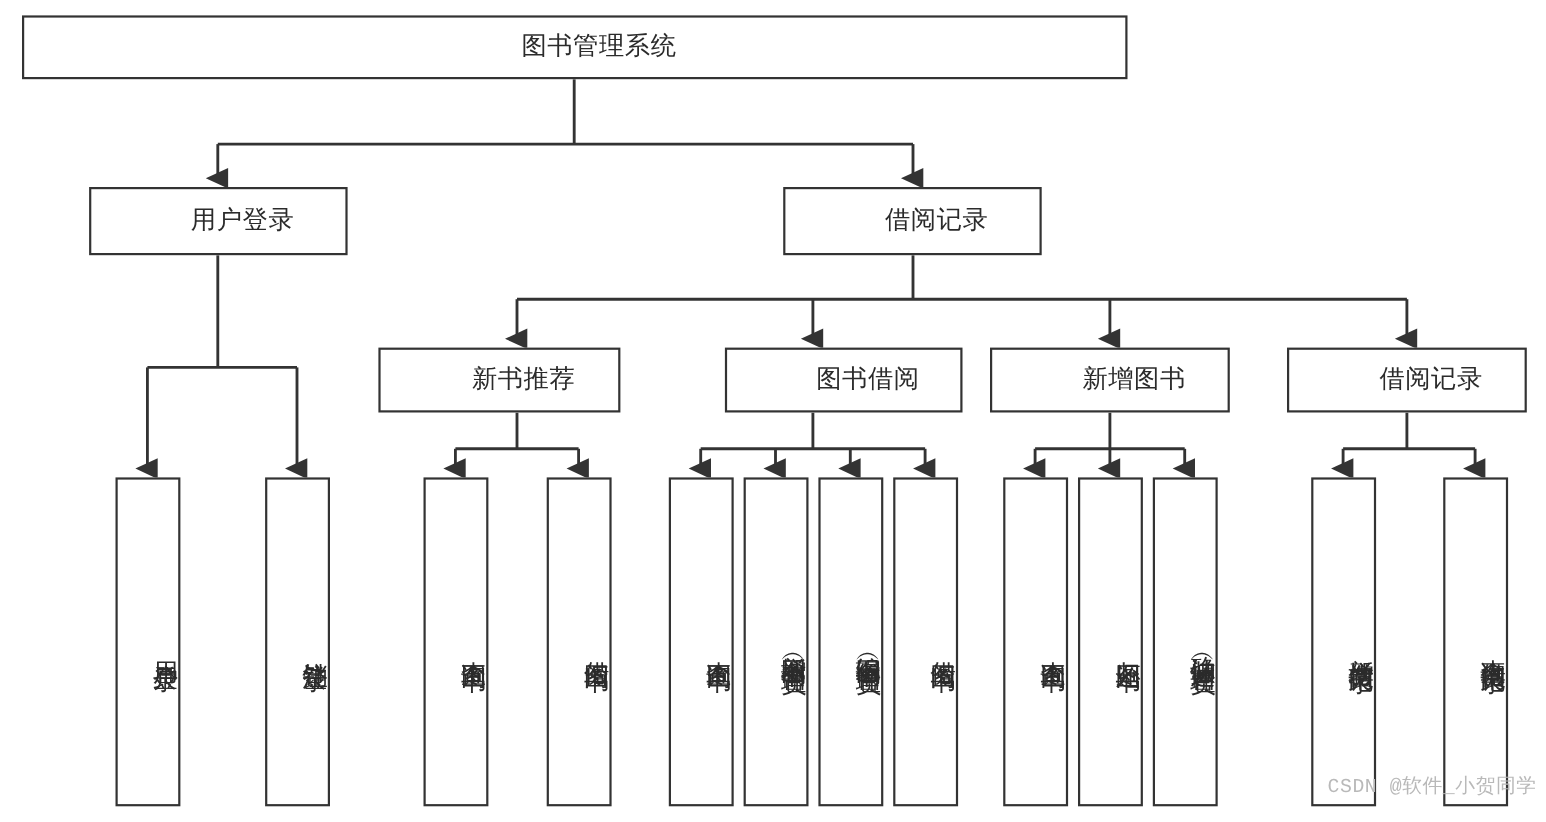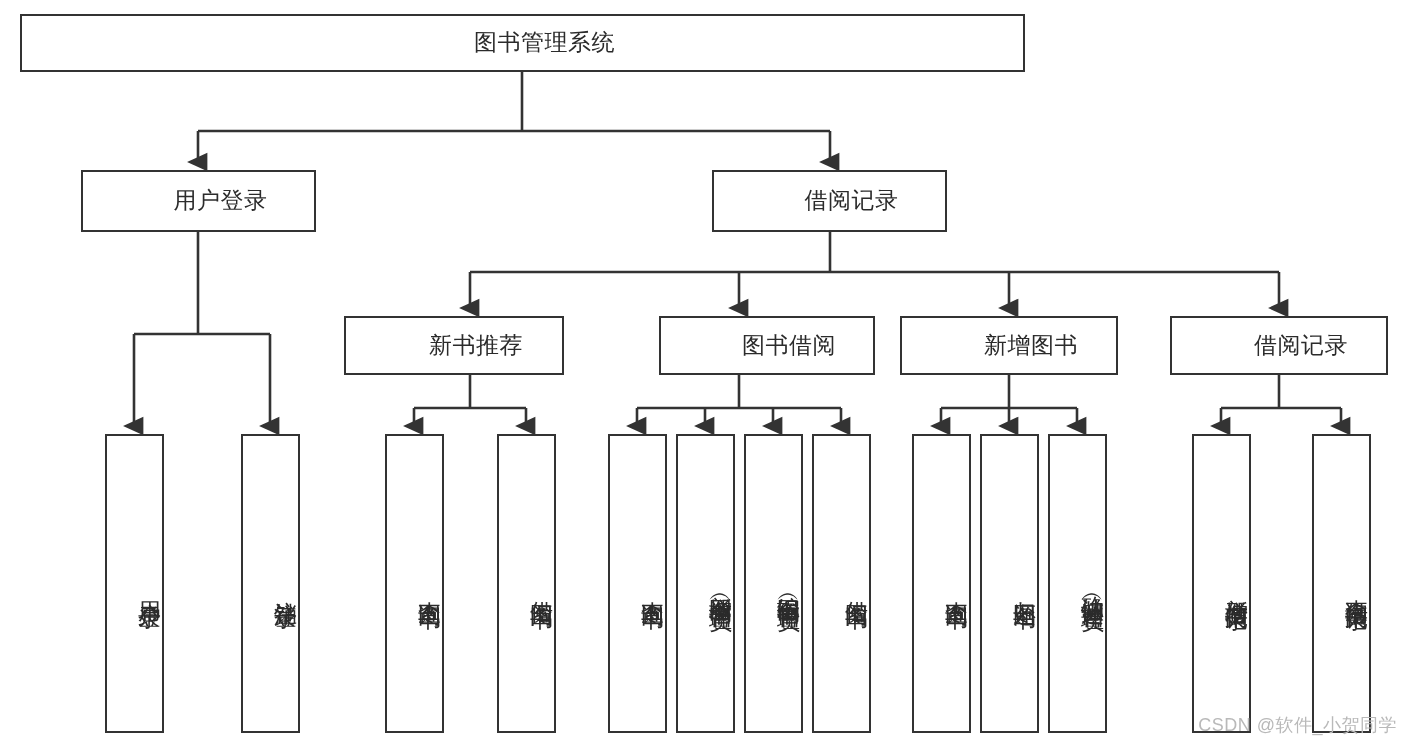--- a/index.html
+++ b/index.html
@@ -54,27 +54,27 @@
     align-items: flex-start;
     justify-content: center;
   }
   .node-v .vlabel {
     writing-mode: vertical-rl;
     text-orientation: upright;
   }
   .watermark {
     position: absolute;
     right: 8px;
-    bottom: 10px;
+    bottom: 21px;
     font-size: 18px;
     color: #b9b9b9;
     letter-spacing: 0.5px;
     white-space: nowrap;
     z-index: 3;
-    font-family: Liberation Sans, sans-serif;
+    font-family: Liberation Mono, monospace;
   }
 </style>
 </head>
 <body>
 
 <div id="canvas">
 
   <svg id="edges" viewBox="0 0 1405 747" xmlns="http://www.w3.org/2000/svg">
     <defs>
       <marker id="arrow" markerWidth="9" markerHeight="9" refX="4.2" refY="4.2" orient="auto" markerUnits="strokeWidth">

